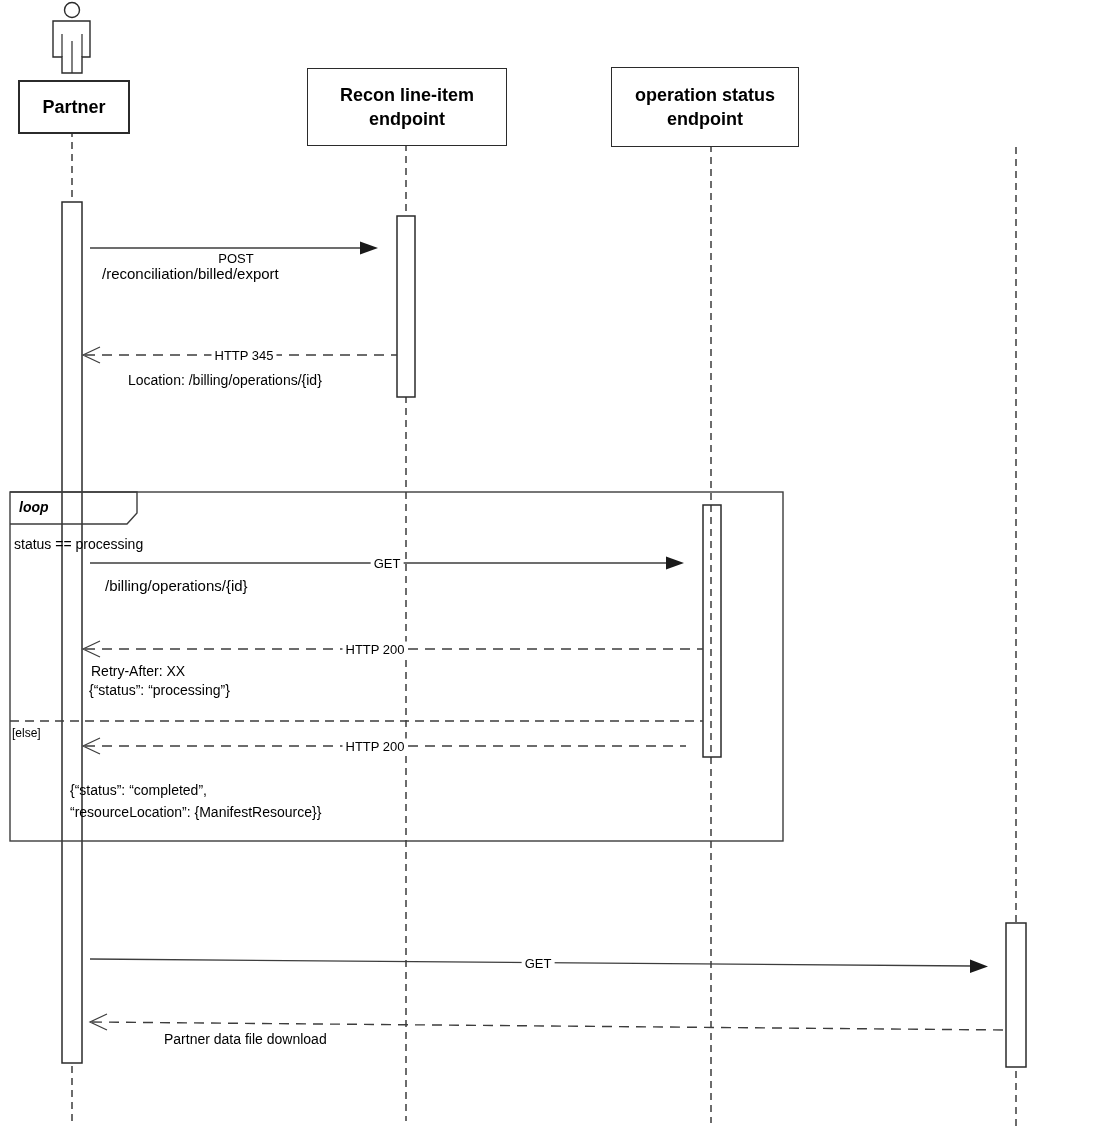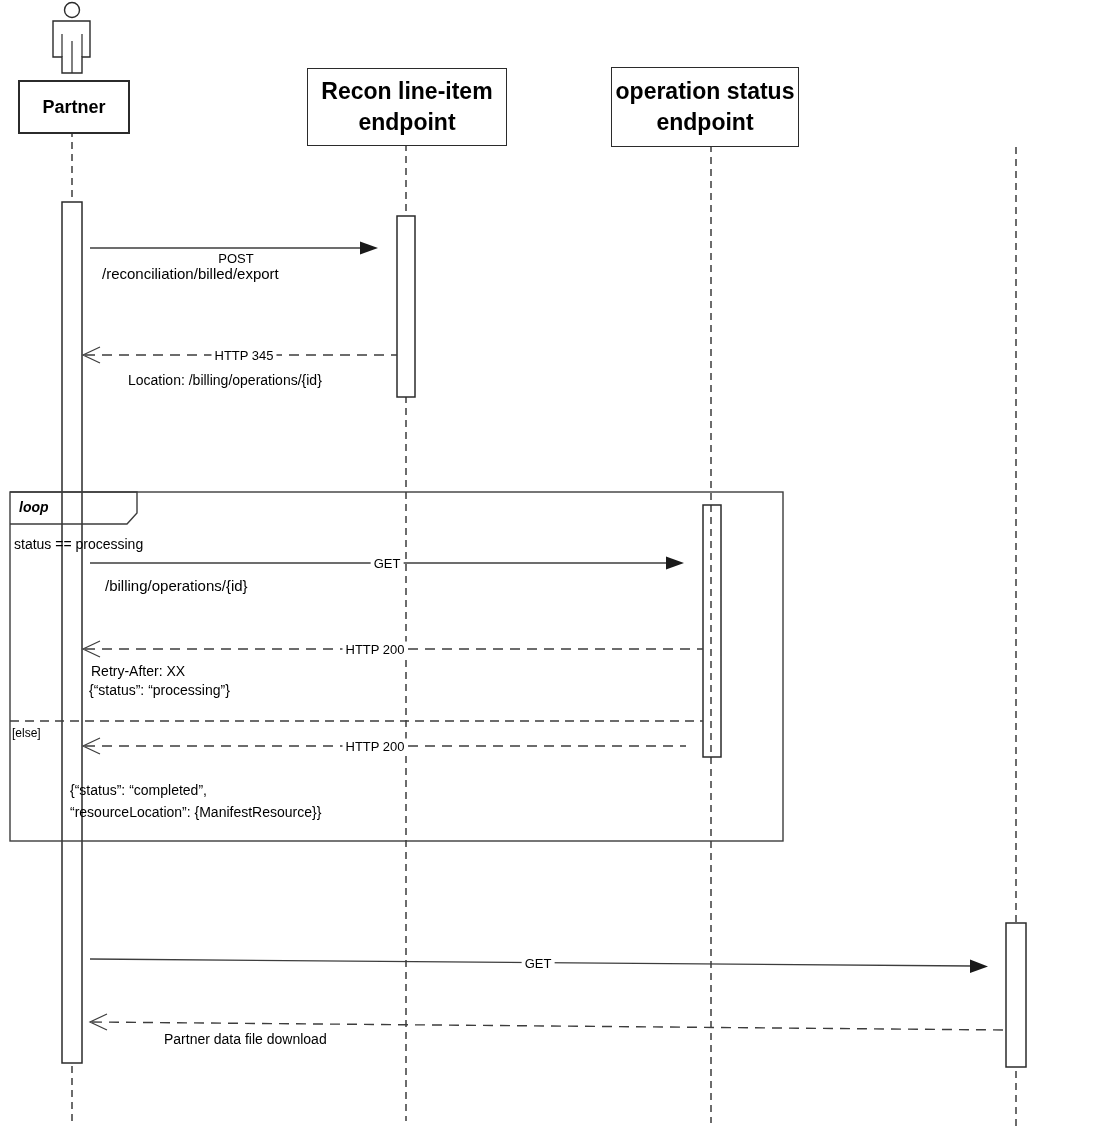--- a/index.html
+++ b/index.html
@@ -5,21 +5,21 @@
   html,body{margin:0;padding:0;background:#ffffff;}
   #stage{
     position:relative;width:1117px;height:1132px;background:#ffffff;
     font-family:"Liberation Sans","DejaVu Sans",sans-serif;color:#000;
     overflow:hidden;
   }
   #diagram-svg{position:absolute;left:0;top:0;z-index:1;}
   .participant{
     position:absolute;z-index:2;background:#ffffff;border:1.5px solid #2b2b2b;
     display:flex;flex-direction:column;align-items:center;justify-content:center;
-    font-weight:bold;font-size:23px;line-height:1.35;text-align:center;
+    font-weight:bold;font-size:18px;line-height:1.35;text-align:center;
   }
   .participant.partner{border-width:2px;font-size:18px;}
   .lbl{position:absolute;z-index:3;white-space:nowrap;}
   .msg-label{
     transform:translate(-50%,-50%);background:#ffffff;padding:0 3px;
     font-size:13px;
   }
   .msg-path{font-size:15px;}
   .msg-detail{font-size:14px;}
   .loop-operator{font-weight:bold;font-size:14px;}

